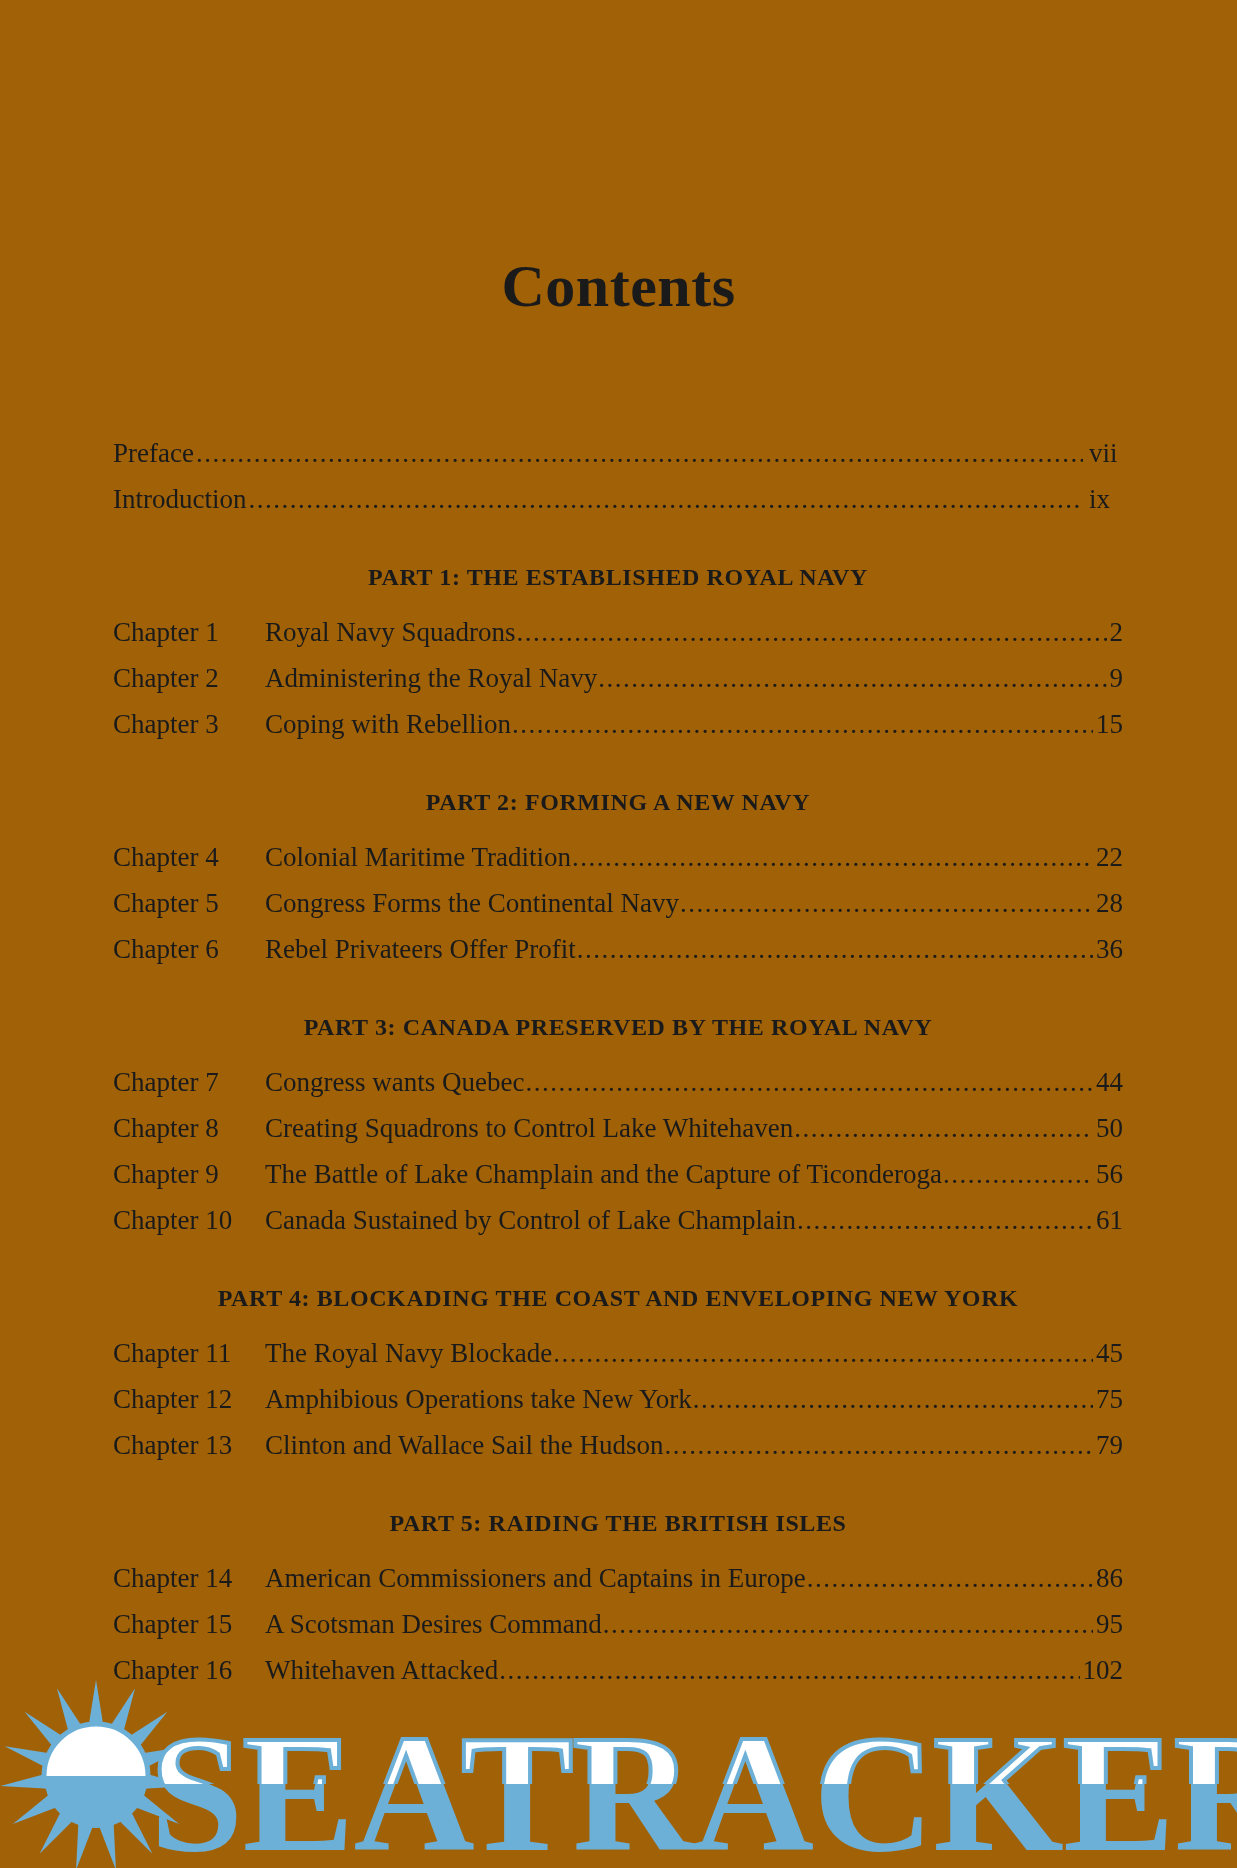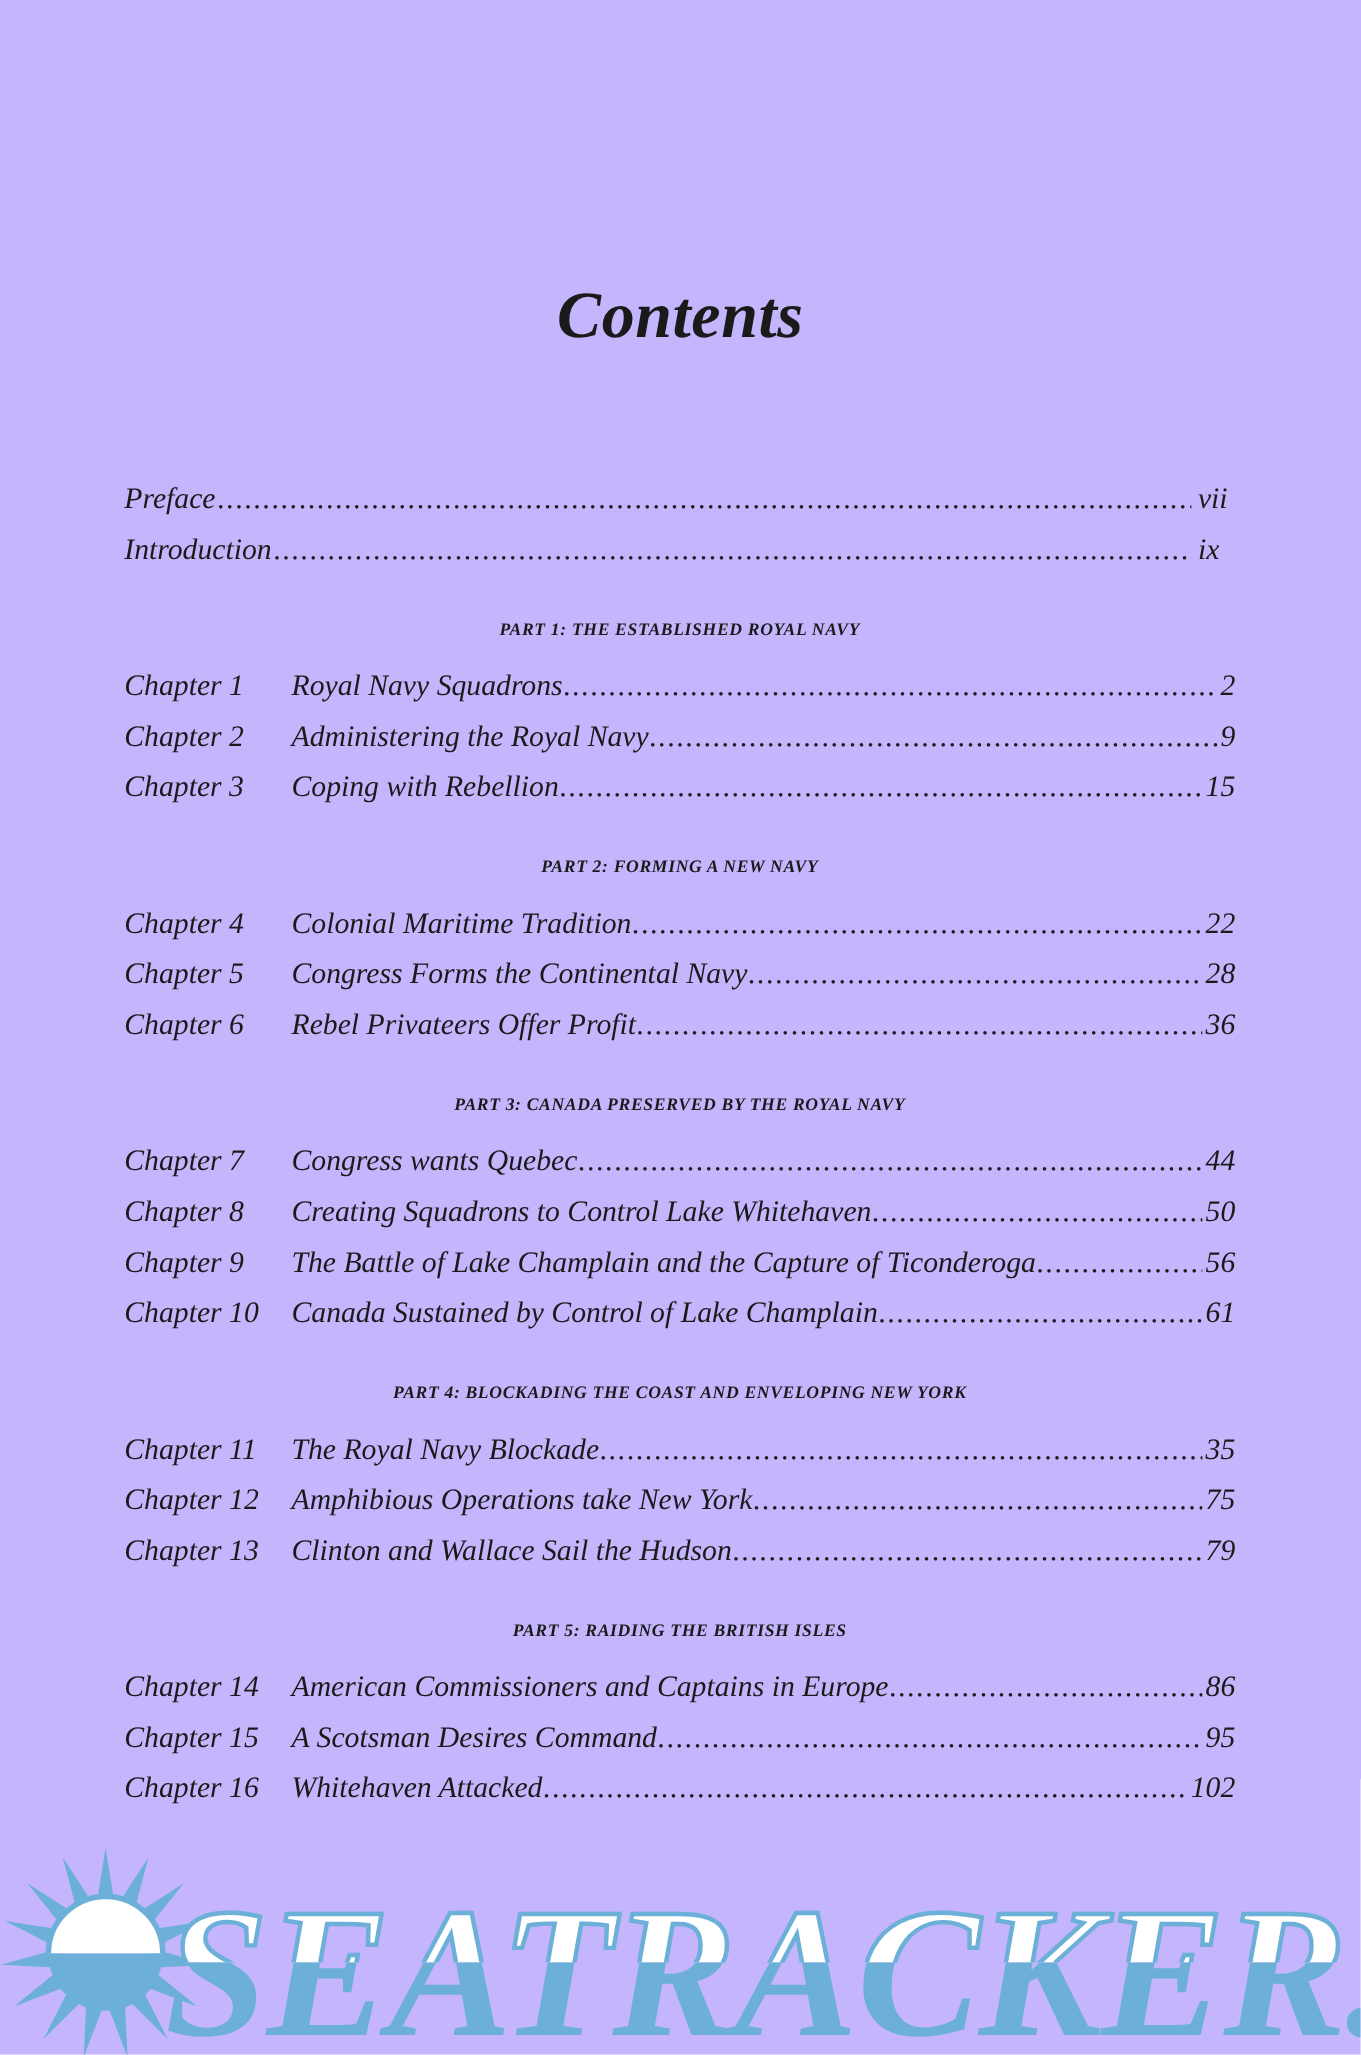--- a/index.html
+++ b/index.html
@@ -12,22 +12,21 @@
     height: 1868px;
     position: relative;
     overflow: hidden;
     font-family: "Liberation Serif", "DejaVu Serif", serif;
     color: #1a1a1a;
   }
 
   .page {
     position: absolute;
     inset: 0;
-    background: #c4b5fd;
-    font-style: italic;
+    background: #a16207;
   }
 
   
   .toc-title {
     position: absolute;
     top: 252px;
     left: 0;
     width: 1237px;
     text-align: center;
     font-size: 60px;
@@ -64,21 +63,21 @@
   }
   .front-row .fm-page {
     flex: 0 0 auto;
     min-width: 34px;
     padding-left: 4px;
   }
 
   
   .part-heading {
     text-align: center;
-    font-size: 16px;
+    font-size: 24px;
     font-weight: bold;
     letter-spacing: 0.6px;
     margin-top: 42px;
     margin-bottom: 18px;
     white-space: nowrap;
   }
 
   
   .chapter-row {
     display: flex;
@@ -196,21 +195,21 @@
           <span class="ch-num">Chapter 10</span>
           <span class="ch-title">Canada Sustained by Control of Lake Champlain</span>
           <span class="leader">................................................................................................................................................................................................................................................................................................................................................................................................................</span>
           <span class="ch-page">61</span>
         </div>
         <div class="part-heading">PART 4: BLOCKADING THE COAST AND ENVELOPING NEW YORK</div>
         <div class="chapter-row">
           <span class="ch-num">Chapter 11</span>
           <span class="ch-title">The Royal Navy Blockade</span>
           <span class="leader">................................................................................................................................................................................................................................................................................................................................................................................................................</span>
-          <span class="ch-page">35</span>
+          <span class="ch-page">45</span>
         </div>
         <div class="chapter-row">
           <span class="ch-num">Chapter 12</span>
           <span class="ch-title">Amphibious Operations take New York</span>
           <span class="leader">................................................................................................................................................................................................................................................................................................................................................................................................................</span>
           <span class="ch-page">75</span>
         </div>
         <div class="chapter-row">
           <span class="ch-num">Chapter 13</span>
           <span class="ch-title">Clinton and Wallace Sail the Hudson</span>

